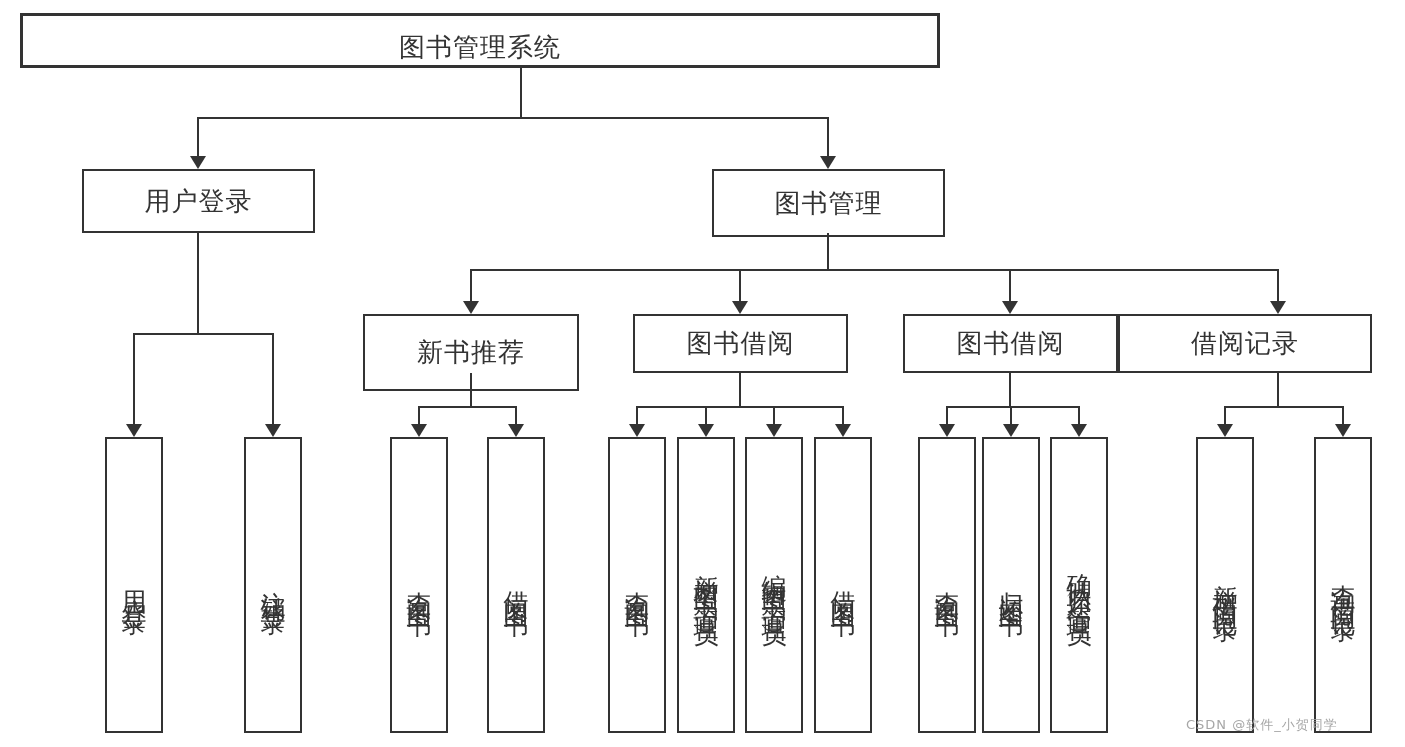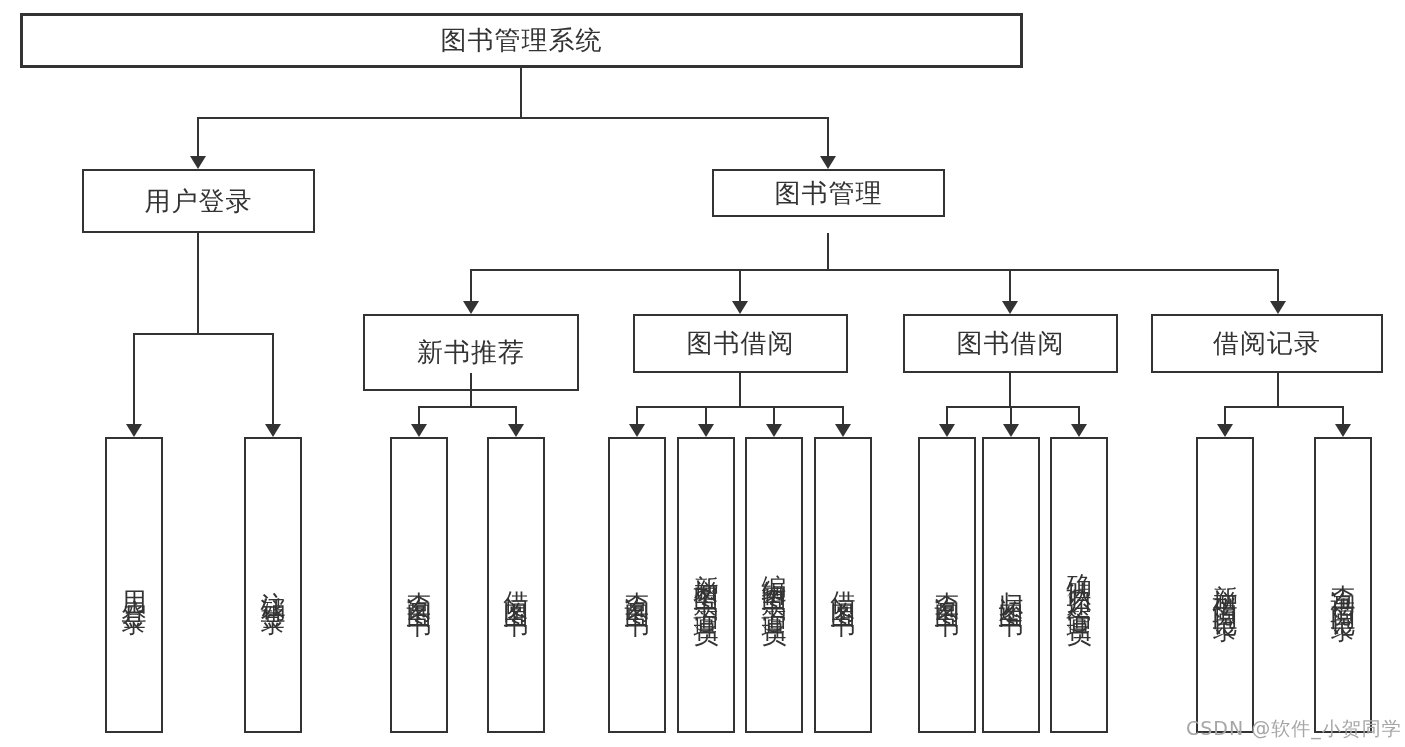--- a/index.html
+++ b/index.html
@@ -46,45 +46,45 @@
     content:"";
     position:absolute;
     left:-7px;bottom:-13px;
     width:0;height:0;
     border-left:8px solid transparent;
     border-right:8px solid transparent;
     border-top:13px solid var(--line);
   }
   .watermark{
     position:absolute;
-    font-size:19px;
+    font-size:13px;
     color:var(--watermark-text);
     white-space:nowrap;
     z-index:5;
     letter-spacing:1px;
   }
 </style>
 </head>
 <body>
 
 <div class="stage">
 
-  <div class="box root" style="left:20px;top:13px;width:1003px;height:55px;">
+  <div class="box root" style="left:20px;top:13px;width:920px;height:55px;align-items:flex-end;">
     <span>图书管理系统</span>
   </div>
 
   <div class="vline" style="left:520px;top:68px;height:50px;"></div>
   <div class="hline" style="left:197px;top:117px;width:632px;"></div>
   <div class="arrow" style="left:197px;top:117px;height:39px;"></div>
   <div class="arrow" style="left:827px;top:117px;height:39px;"></div>
 
   <div class="box" style="left:82px;top:169px;width:233px;height:64px;">
     <span>用户登录</span>
   </div>
-  <div class="box" style="left:712px;top:169px;width:233px;height:48px;">
+  <div class="box" style="left:712px;top:169px;width:233px;height:68px;">
     <span>图书管理</span>
   </div>
 
   <div class="vline" style="left:197px;top:233px;height:102px;"></div>
   <div class="hline" style="left:133px;top:333px;width:141px;"></div>
   <div class="arrow" style="left:133px;top:333px;height:91px;"></div>
   <div class="arrow" style="left:272px;top:333px;height:91px;"></div>
 
   <div class="vline" style="left:827px;top:233px;height:38px;"></div>
   <div class="hline" style="left:470px;top:269px;width:809px;"></div>
@@ -95,21 +95,21 @@
 
   <div class="box" style="left:363px;top:314px;width:216px;height:77px;">
     <span>新书推荐</span>
   </div>
   <div class="box" style="left:633px;top:314px;width:215px;height:59px;text-align:center;">
     <span>图书借阅</span>
   </div>
   <div class="box" style="left:903px;top:314px;width:215px;height:59px;">
     <span>图书借阅</span>
   </div>
-  <div class="box" style="left:1151px;top:314px;width:232px;height:59px;">
+  <div class="box" style="left:1118px;top:314px;width:254px;height:59px;">
     <span>借阅记录</span>
   </div>
 
   <div class="vline" style="left:470px;top:373px;height:35px;"></div>
   <div class="hline" style="left:418px;top:406px;width:99px;"></div>
   <div class="arrow" style="left:418px;top:406px;height:18px;"></div>
   <div class="arrow" style="left:515px;top:406px;height:18px;"></div>
 
   <div class="vline" style="left:739px;top:373px;height:35px;"></div>
   <div class="hline" style="left:636px;top:406px;width:208px;"></div>

